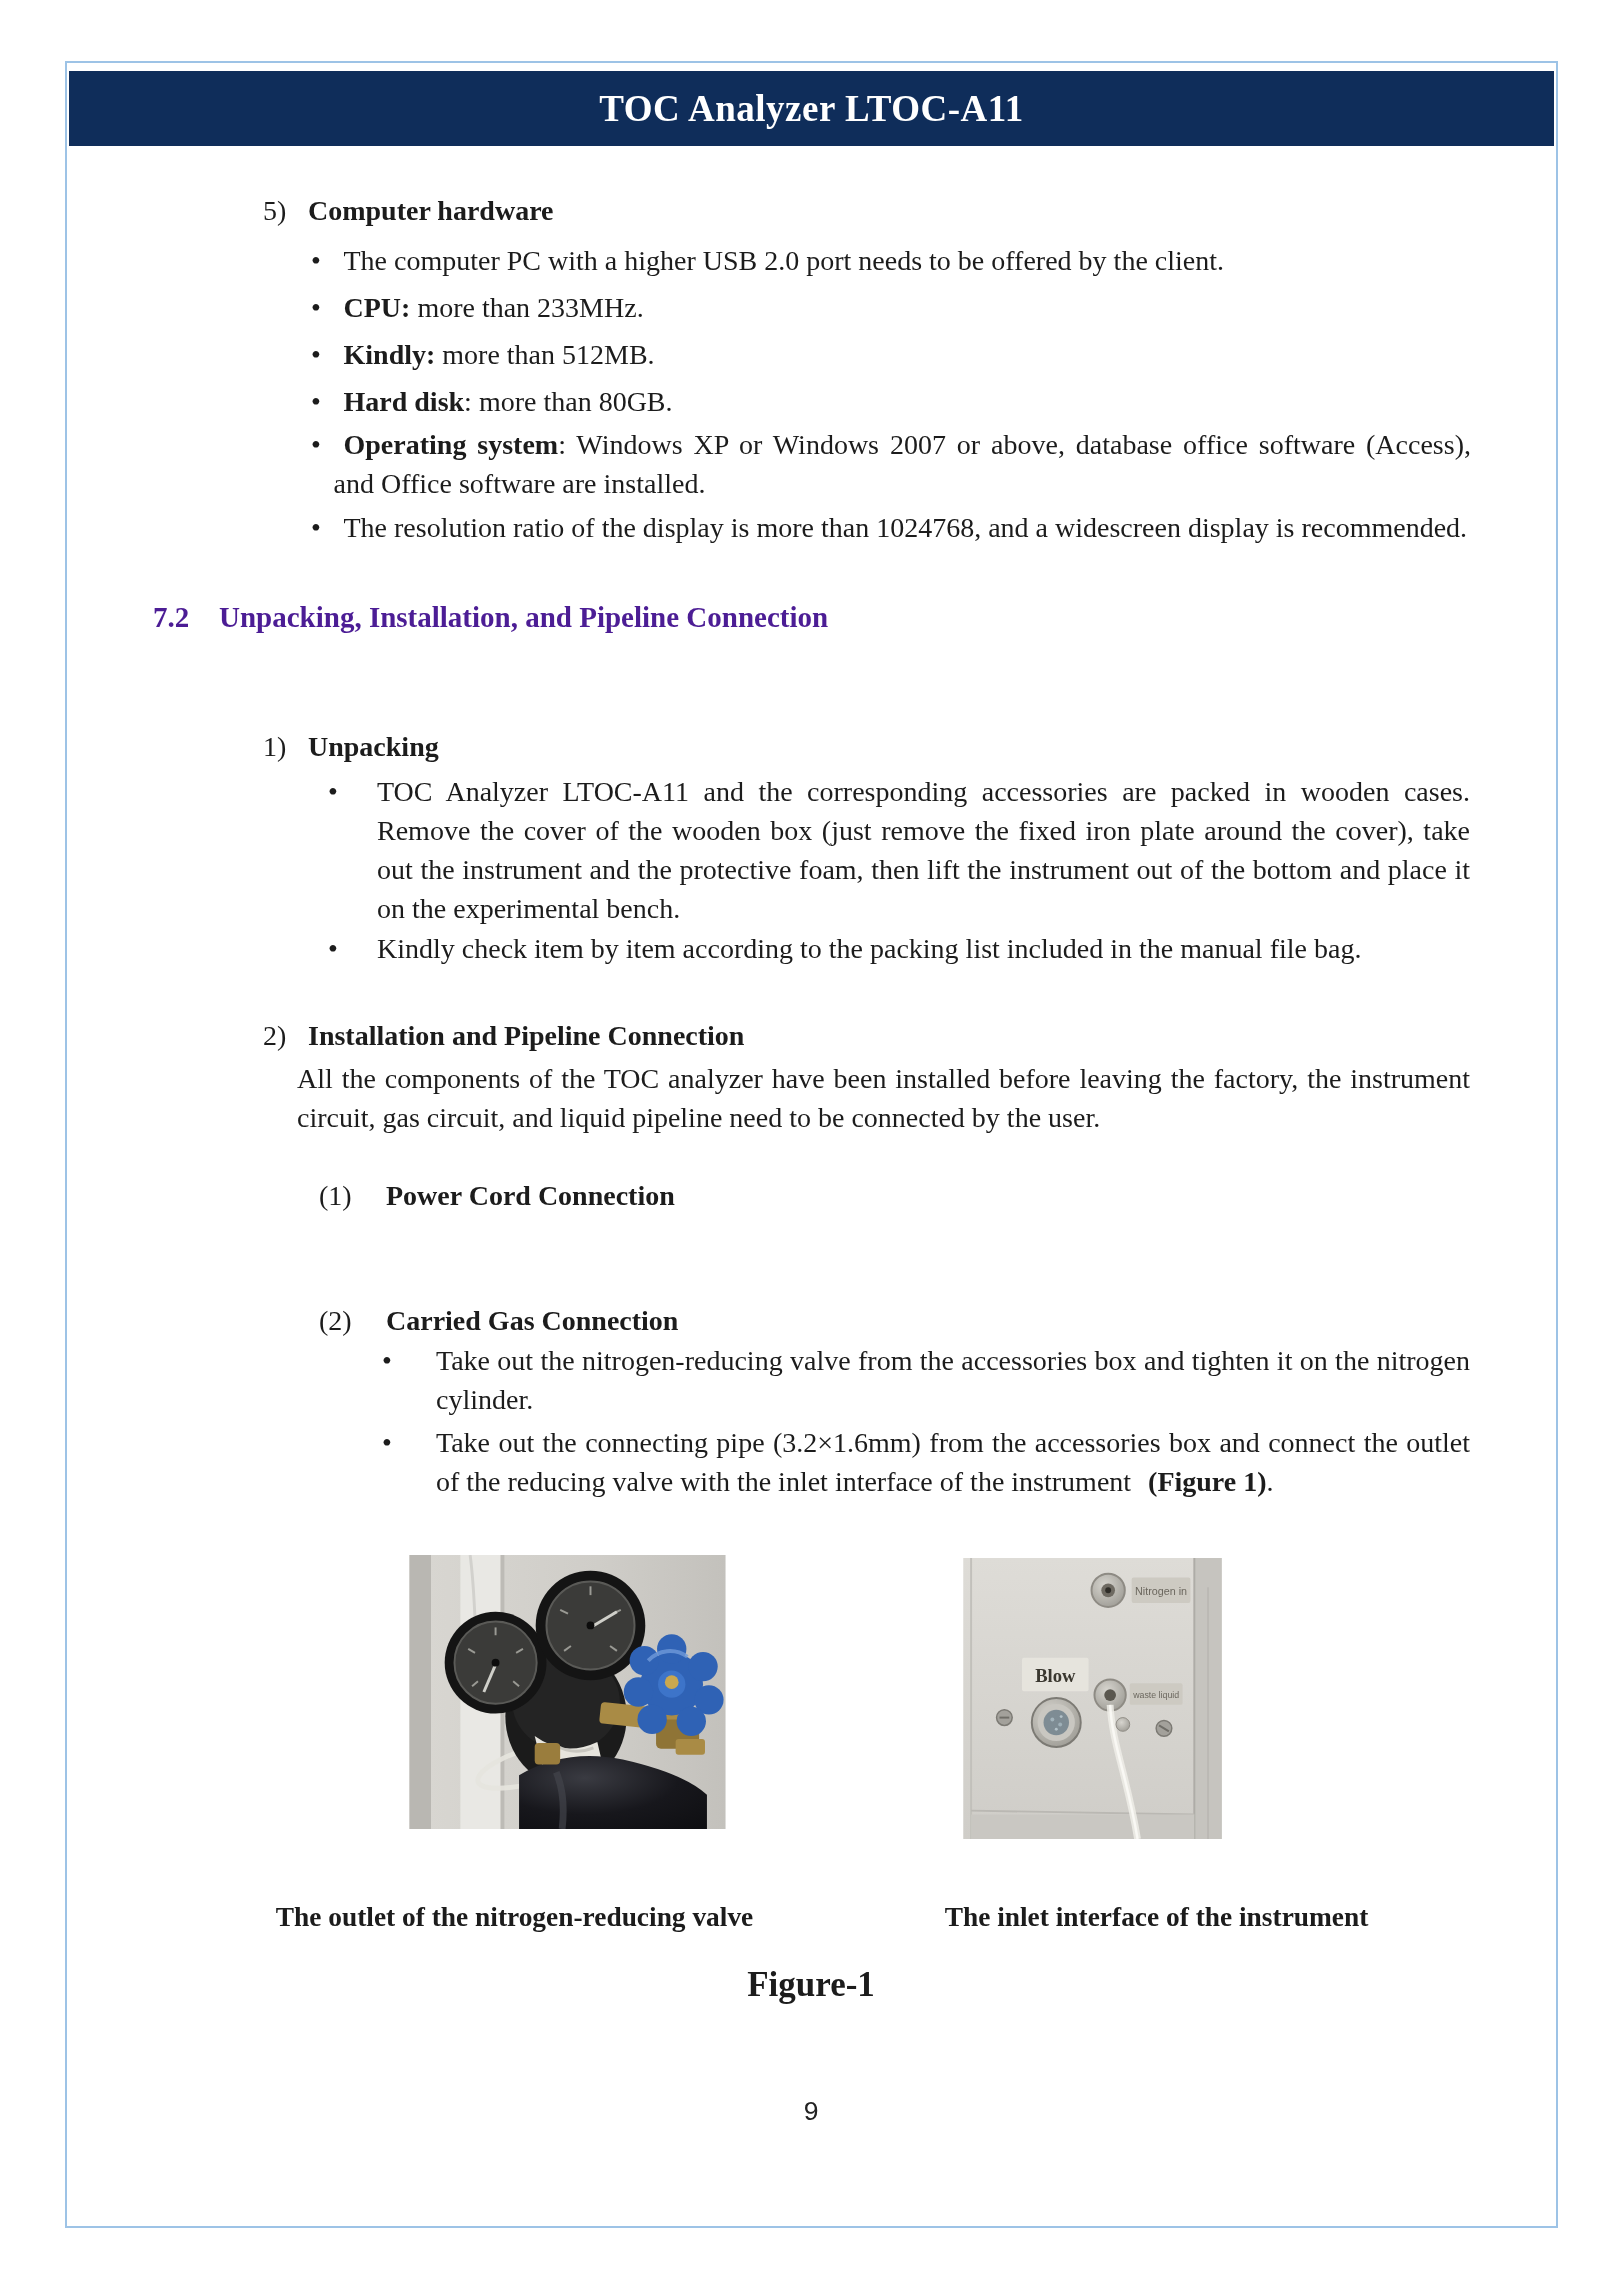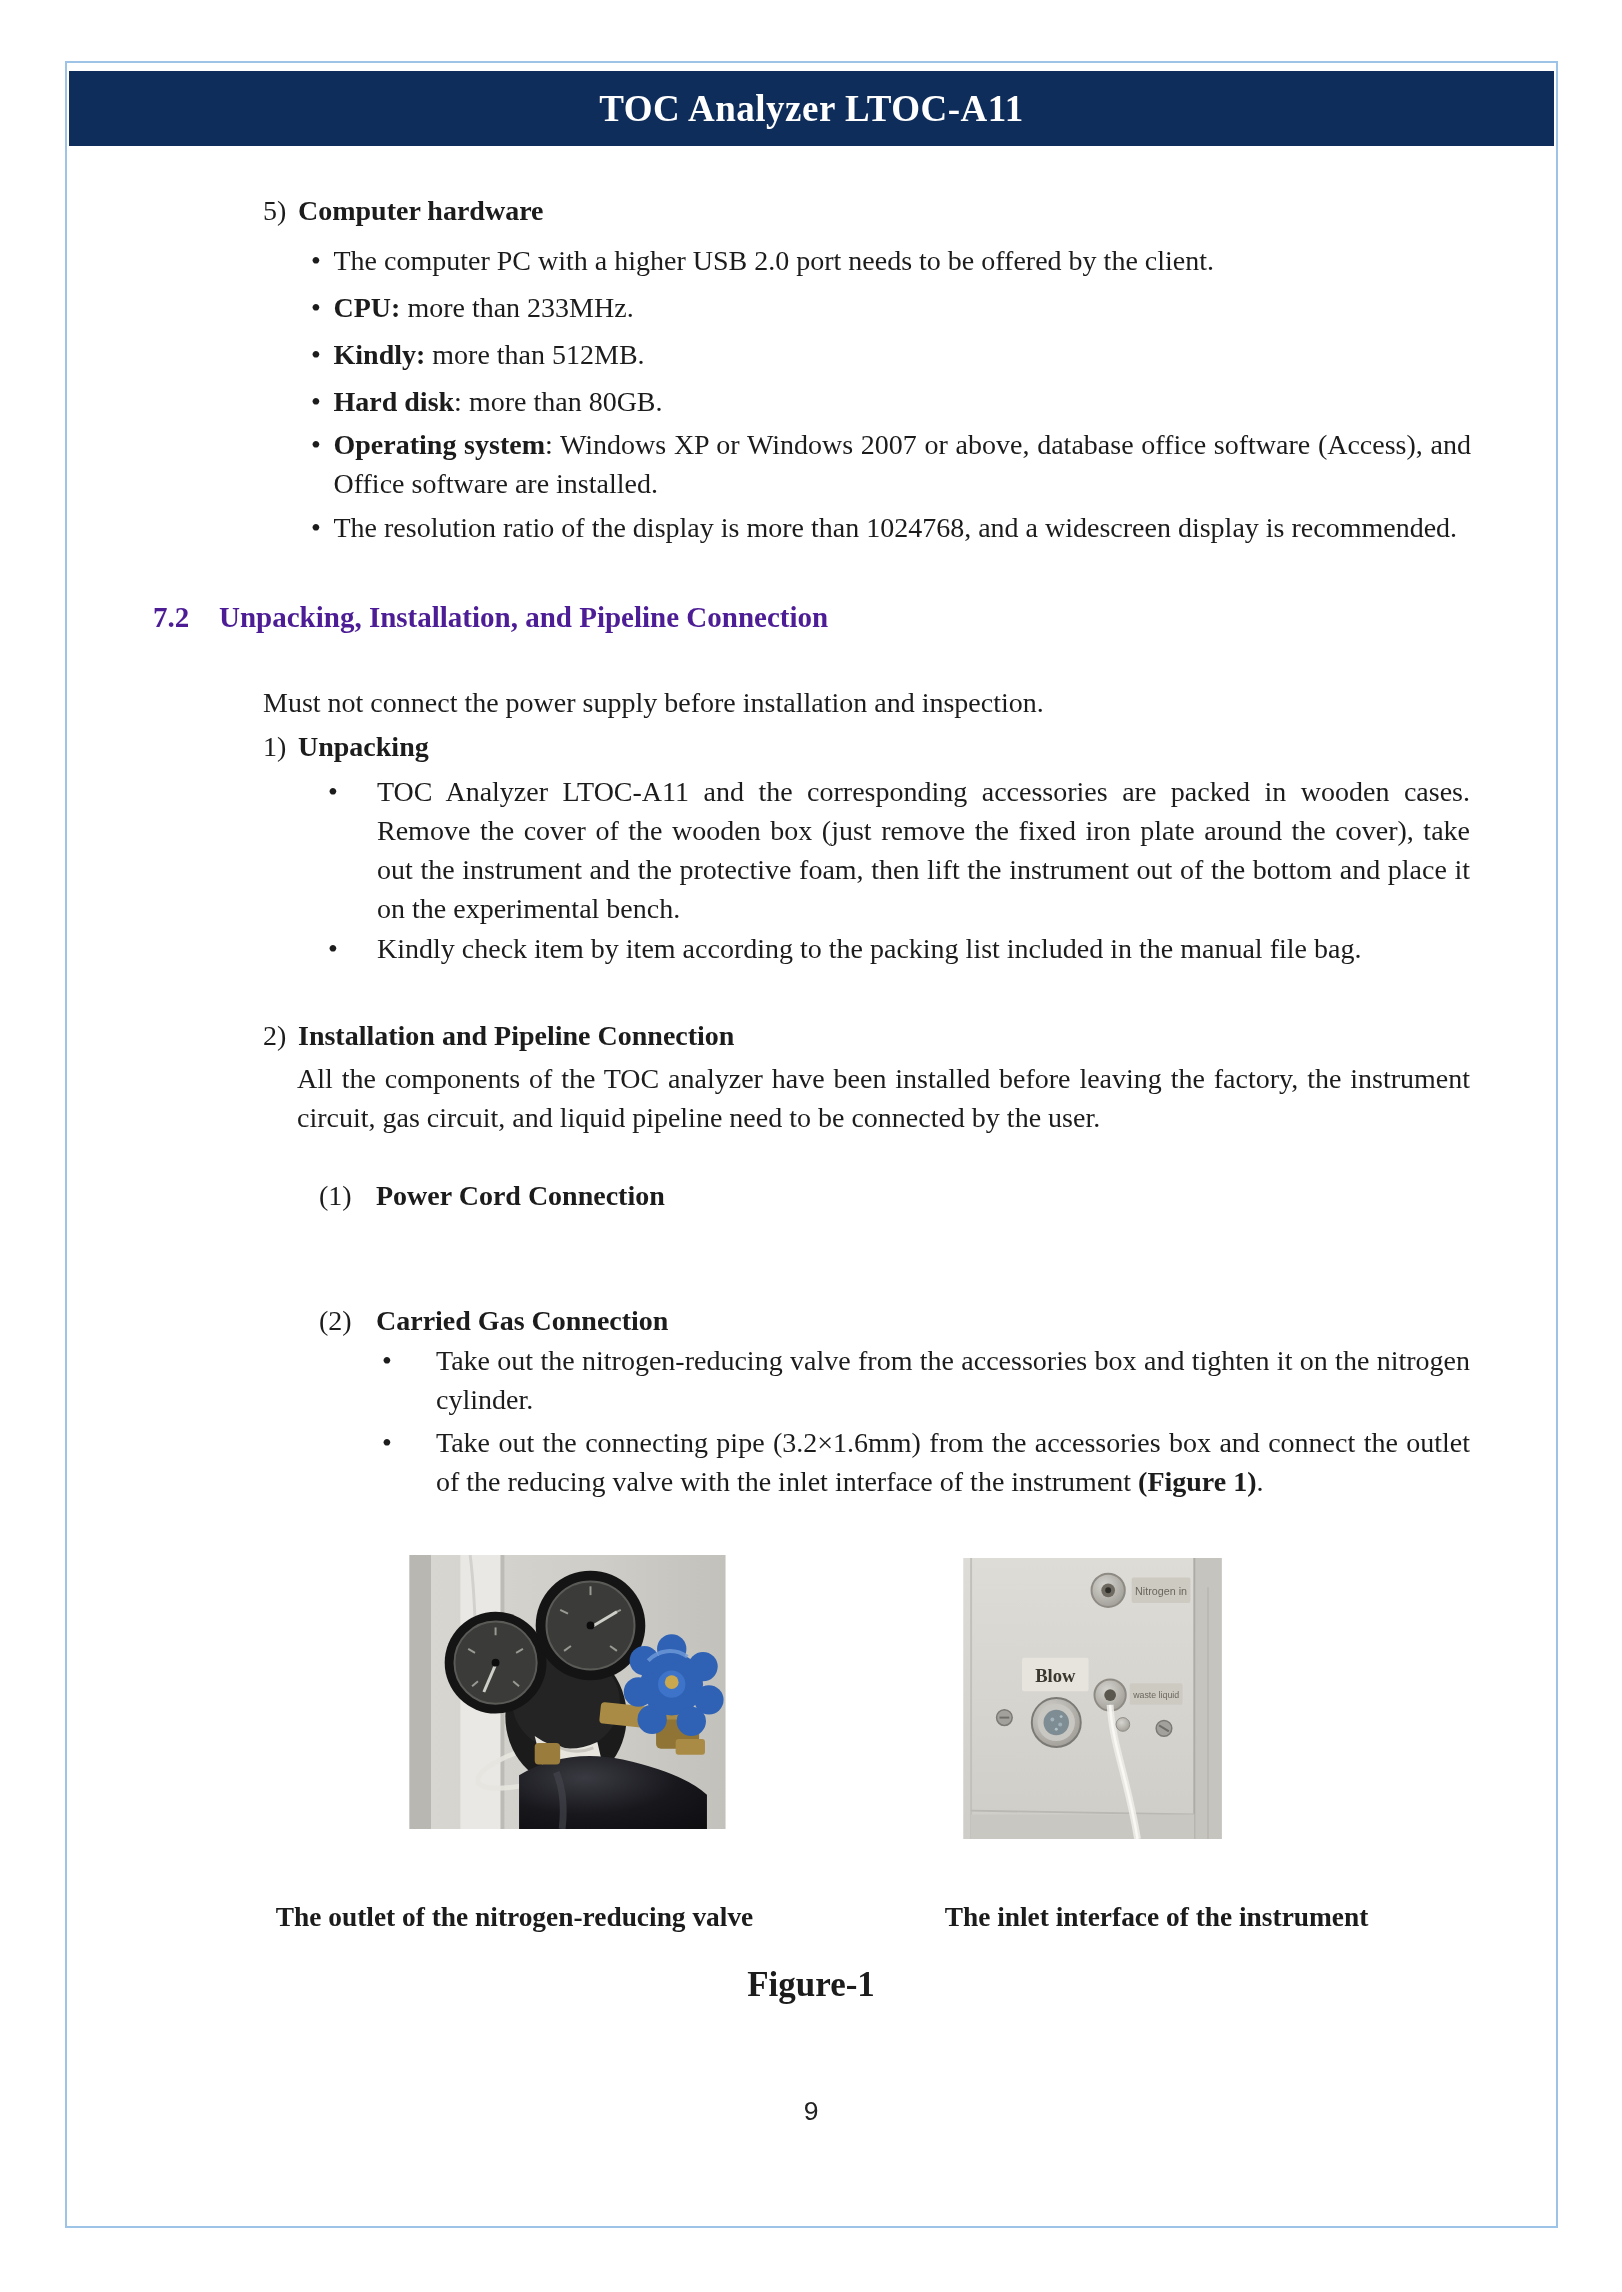--- a/index.html
+++ b/index.html
@@ -11,21 +11,21 @@
         display:flex;align-items:center;justify-content:center;}
   .titlebar .title{color:#ffffff;font-size:37px;font-weight:bold;letter-spacing:0.5px;}
   .blk{position:absolute;font-size:28px;line-height:39px;}
   .flexrow{display:flex;align-items:flex-start;}
   .num{flex:0 0 35px;}
   .num72{flex:0 0 66px;}
   .numpar{flex:0 0 57px;}
   .mk23{flex:0 0 22.5px;}
   .mk50{flex:0 0 49px;}
   .mk55{flex:0 0 54px;}
-  .bold{font-weight:bold;}
+  .bold{font-weight:bold;margin-left:10px;}
   .jus{text-align:justify;text-justify:inter-word;}
   .head72{color:#4c1d95;font-weight:bold;font-size:29px;}
   .caption{position:absolute;font-size:27.4px;font-weight:bold;text-align:center;line-height:35px;}
   .figlabel{position:absolute;left:0;width:1622px;text-align:center;font-size:35px;font-weight:bold;}
   .pagenum{position:absolute;left:0;width:1622px;text-align:center;
         font-family:"Liberation Sans", sans-serif;font-size:26.5px;color:#222;}
   .photo{position:absolute;display:block;}
   .blurtxt{filter:blur(.8px);}
 </style>
 </head>
@@ -66,21 +66,20 @@
   <div class="blk flexrow" style="left:311px;top:508px;width:1160px;">
     <span class="mk23">•</span>
     <span class="jus" style="flex:1;"><span class="bold"></span><span>The resolution ratio of the display is more than 1024768, and a widescreen display is recommended.</span></span>
   </div>
 
   <div class="blk flexrow head72" style="left:153px;top:598px;width:1323px;">
     <span class="num72">7.2</span>
     <span>Unpacking, Installation, and Pipeline Connection</span>
   </div>
 
-  <div class="blk" style="left:263px;top:683px;width:1215px;">Must not connect the power supply before installation and inspection.</div>
 
   <div class="blk flexrow" style="left:263px;top:727px;width:1215px;">
     <span class="num">1)</span>
     <span class="bold">Unpacking</span>
   </div>
   <div class="blk flexrow" style="left:328px;top:772px;width:1142px;">
     <span class="mk50">•</span>
     <span class="jus" style="flex:1;">TOC Analyzer LTOC-A11 and the corresponding accessories are packed in wooden cases. Remove the cover of the wooden box (just remove the fixed iron plate around the cover), take out the instrument and the protective foam, then lift the instrument out of the bottom and place it on the experimental bench.</span>
   </div>
   <div class="blk flexrow" style="left:328px;top:929px;width:1142px;">

